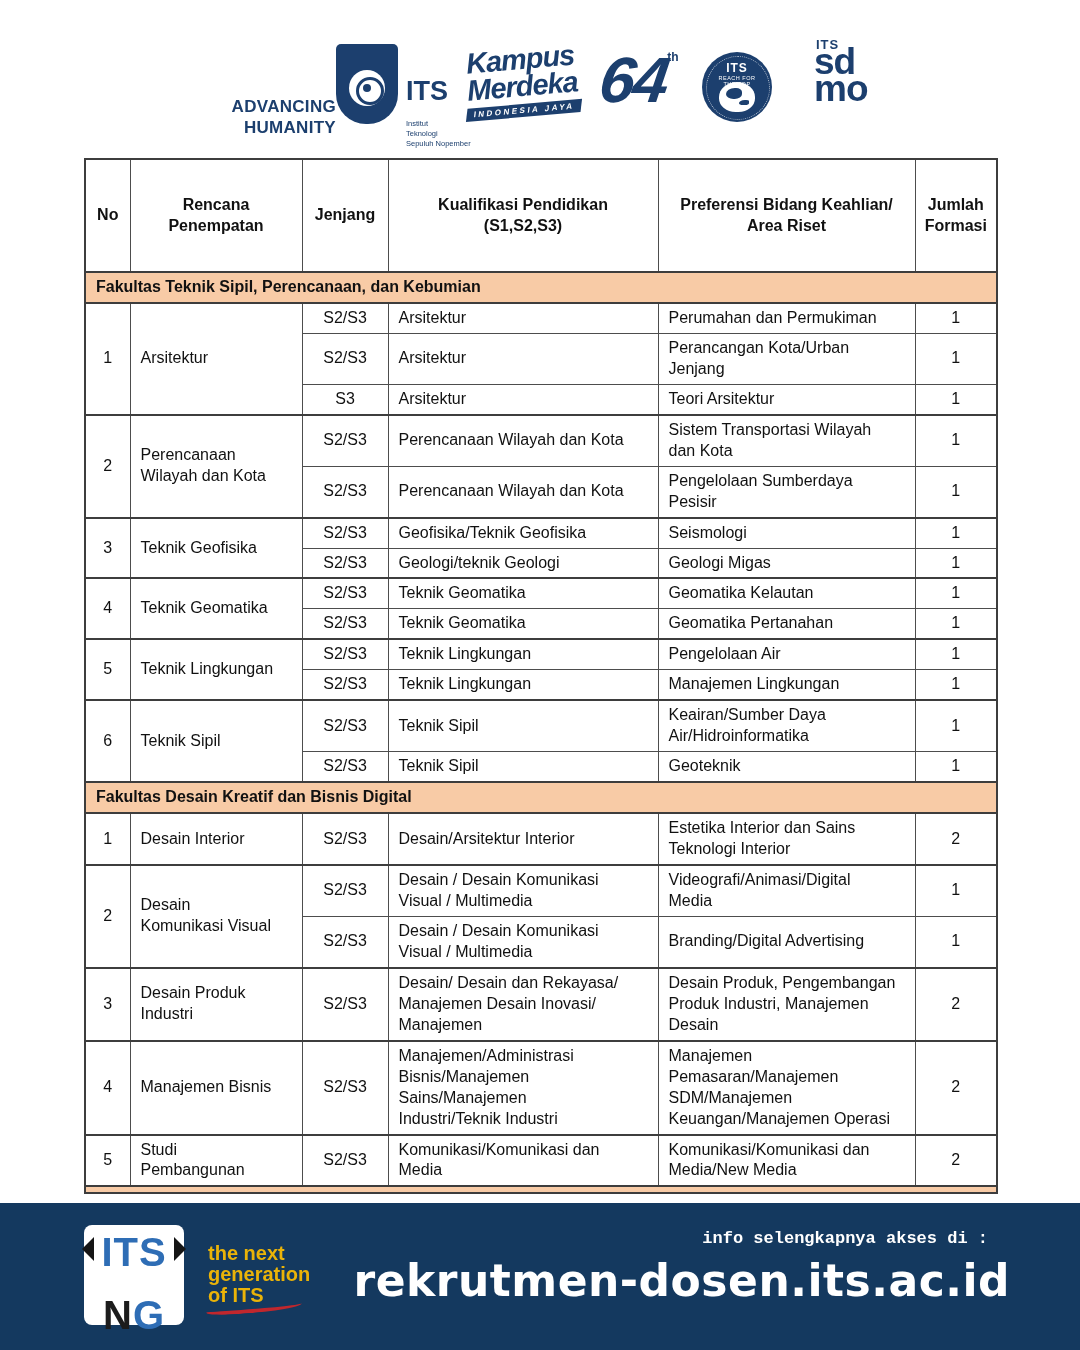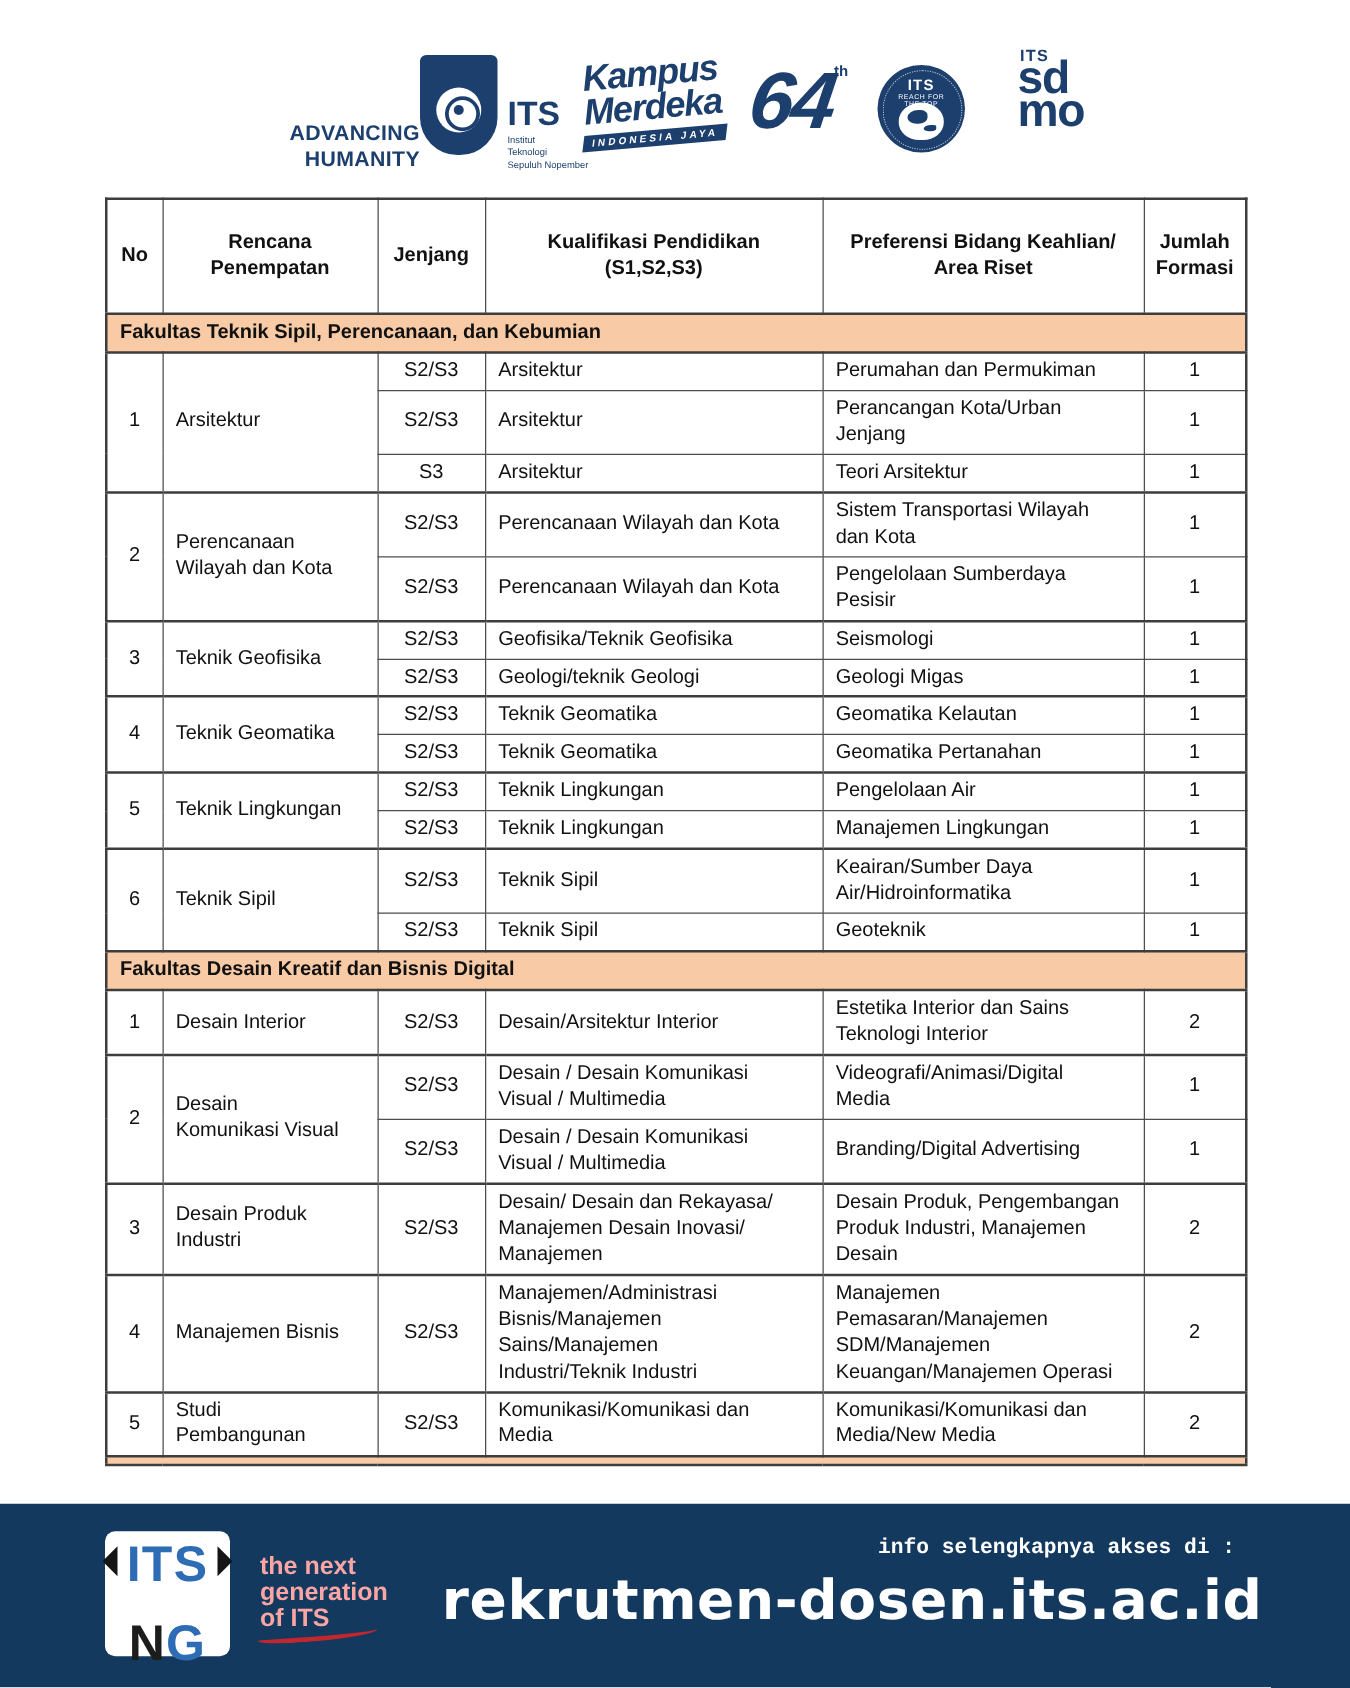--- a/index.html
+++ b/index.html
@@ -30,21 +30,21 @@
   .its-gear::after {
     content:""; position:absolute; left:7px; top:7px; width:22px; height:22px;
     border-radius:50%; border:3px solid var(--navy); background:#fff;
   }
   .its-gear::before {
     content:""; position:absolute; left:14px; top:14px; width:8px; height:8px;
     border-radius:50%; background:var(--navy); z-index:2;
   }
   .its-wordmark { position:absolute; left:70px; top:34px; width:110px; }
   .its-big { font-size:27px; font-weight:bold; color:var(--navy); line-height:1; }
-  .its-sub { font-size:7.5px; color:var(--navy); line-height:1.3; margin-top:2px; }
+  .its-sub { font-size:7.5px; color:var(--navy); line-height:1.3; margin-top:14px; }
 
   .km { position:absolute; left:452px; top:46px; transform:rotate(-5deg); width:140px; text-align:center; }
   .km-l1, .km-l2 {
     font-size:29px; font-weight:bold; font-style:italic; color:var(--navy);
     line-height:.92; letter-spacing:-1px;
   }
   .km-banner {
     display:inline-block; margin-top:5px; background:var(--navy); color:#fff;
     font-size:8px; font-weight:bold; letter-spacing:2.5px; padding:2px 7px;
     transform:skewX(-12deg);
@@ -83,21 +83,21 @@
   
   .doc-table {
     border-collapse:collapse; table-layout:fixed; margin-left:84px;
     width:912px; border:2px solid #3d3d3d;
     font-size:16px;
   }
   .doc-table th, .doc-table td {
     border:1px solid #4d4d4d; vertical-align:middle;
     padding:4px 10px; line-height:1.31;
   }
-  .doc-table thead tr { height:92px; }
+  .doc-table thead tr { height:113px; }
   .doc-table th { font-weight:bold; text-align:center; padding:4px 4px; }
   tr.group-start > td, tr.section-row > td { border-top:2px solid #3d3d3d; }
   tr.section-row > td {
     background:var(--peach); font-weight:bold; height:16px;
     border-bottom:2px solid #3d3d3d;
   }
   tr.stub > td { height:7px; padding:0; }
   td.c-no, td.c-jen, td.c-for { text-align:center; }
   td.c-pen, td.c-kual, td.c-pref { text-align:left; }
 
@@ -114,21 +114,21 @@
     content:""; position:absolute; top:12px; width:0; height:0;
     border-top:12px solid transparent; border-bottom:12px solid transparent;
   }
   .ng-box::before { left:-2px; border-right:12px solid #151515; }
   .ng-box::after  { right:-2px; border-left:12px solid #151515; }
   .ng-its { font-size:40px; font-weight:bold; letter-spacing:1px; color:var(--blue); line-height:1; margin-top:7px; }
   .ng-ng  { font-size:40px; font-weight:bold; letter-spacing:1px; line-height:.98;margin-top:24px; }
   .ng-n { color:#1c1c1c; } .ng-g { color:var(--blue); }
   .ng-tag {
     position:absolute; left:208px; top:40px; font-size:20px; font-weight:bold;
-    line-height:1.05; color:#fca5a5;
+    line-height:1.05; color:#eab308;
   }
   .ng-swoosh {
     position:absolute; left:206px; top:100px; width:96px; height:10px;
     border-bottom:4px solid var(--red); border-radius:0 0 70% 40%;
     transform:rotate(-4deg);
   }
   .f-info {
     position:absolute; right:92px; top:26px; font-size:17px; font-weight:bold;
     font-family:Liberation Mono, monospace;
   }

